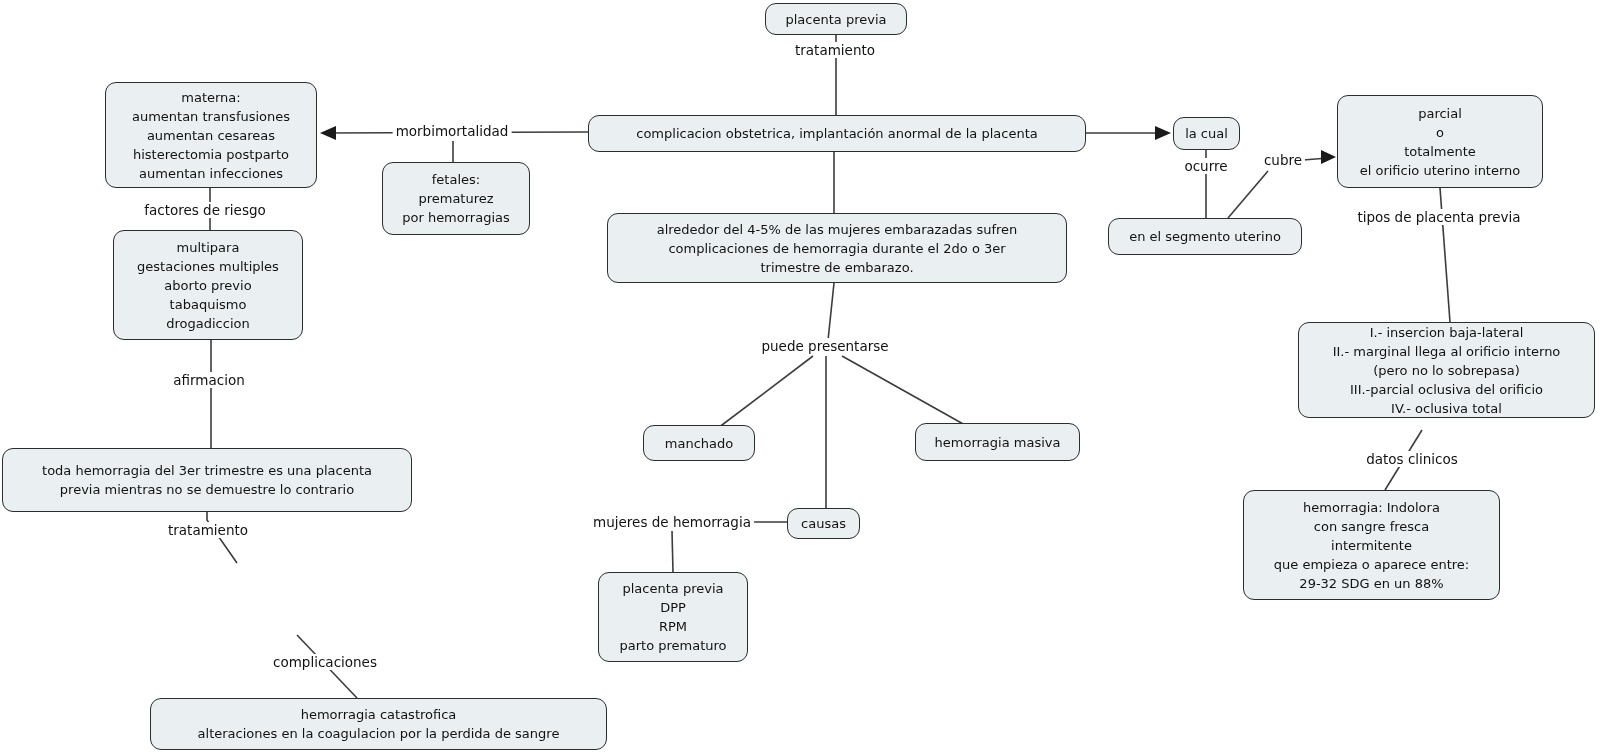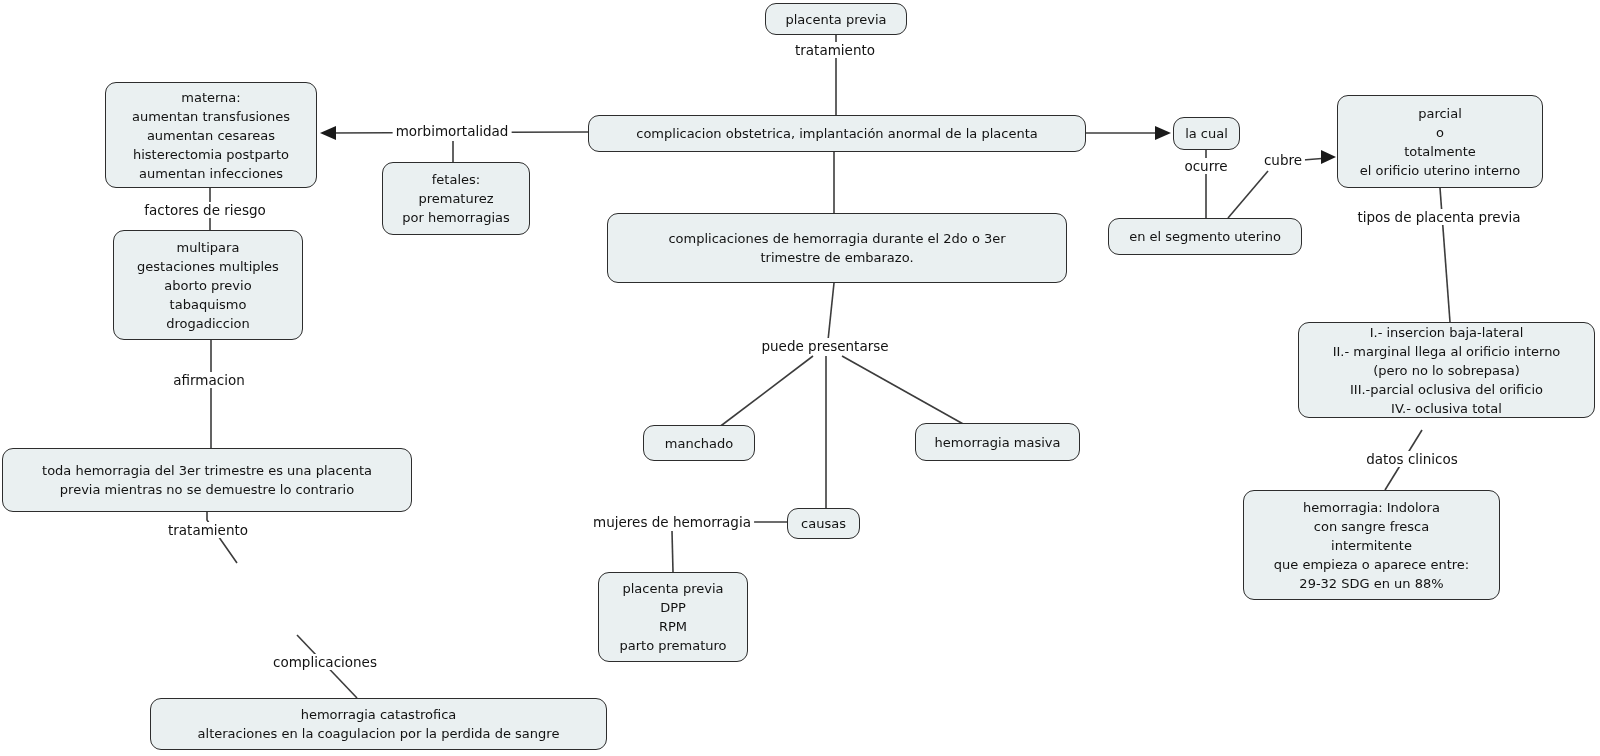--- a/index.html
+++ b/index.html
@@ -118,20 +118,21 @@
     <div>previa mientras no se demuestre lo contrario</div>
   </div>
 
 
   <div class="node" style="left:150px;top:698px;width:457px;height:52px">
     <div>hemorragia catastrofica</div>
     <div>alteraciones en la coagulacion por la perdida de sangre</div>
   </div>
 
   <div class="node" style="left:607px;top:213px;width:460px;height:70px">
+    <div>alrededor del 4-5% de las mujeres embarazadas sufren</div>
     <div>complicaciones de hemorragia durante el 2do o 3er</div>
     <div>trimestre de embarazo.</div>
   </div>
 
   <div class="node" style="left:643px;top:425px;width:112px;height:36px">
     <div>manchado</div>
   </div>
 
   <div class="node" style="left:915px;top:423px;width:165px;height:38px">
     <div>hemorragia masiva</div>

